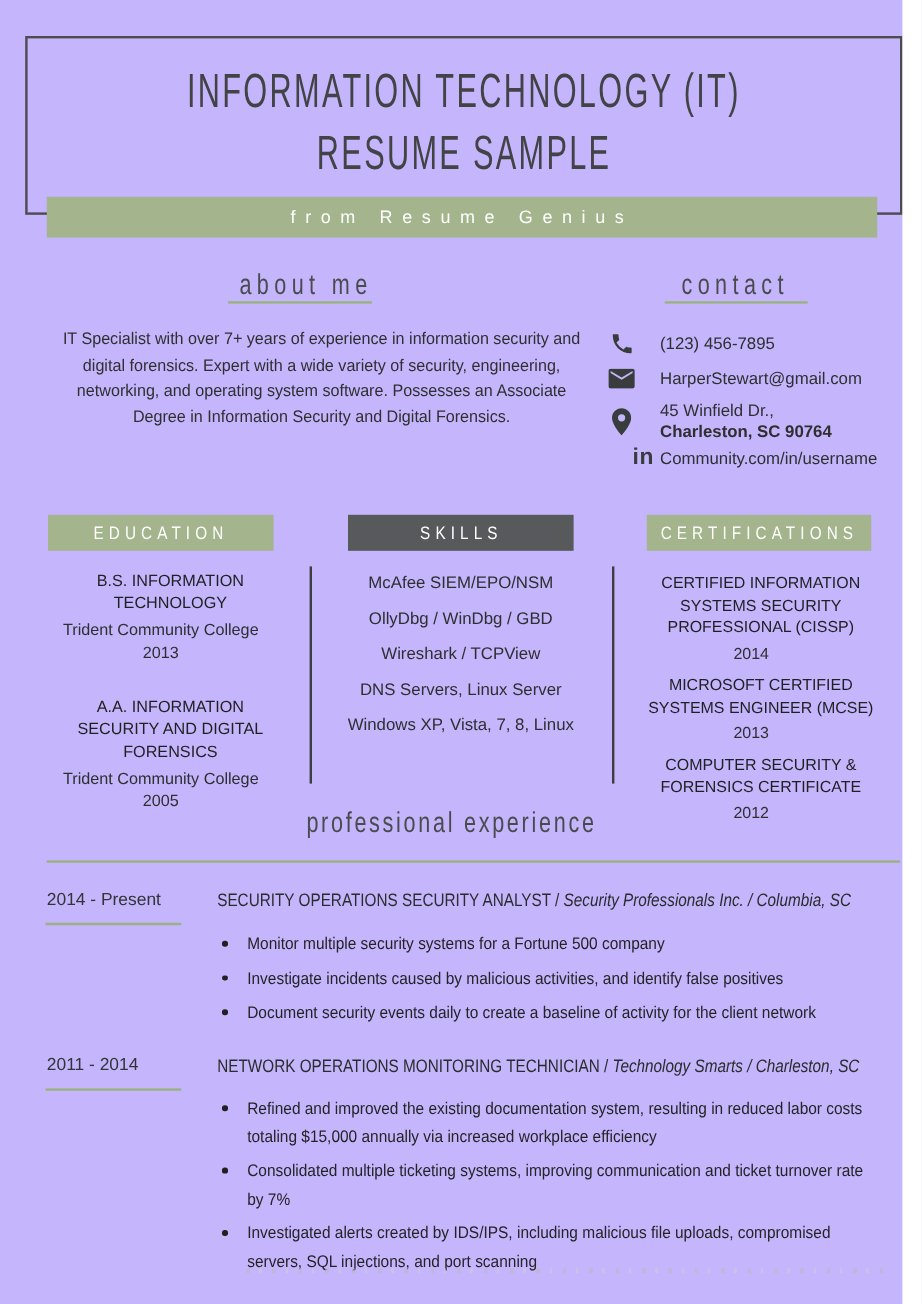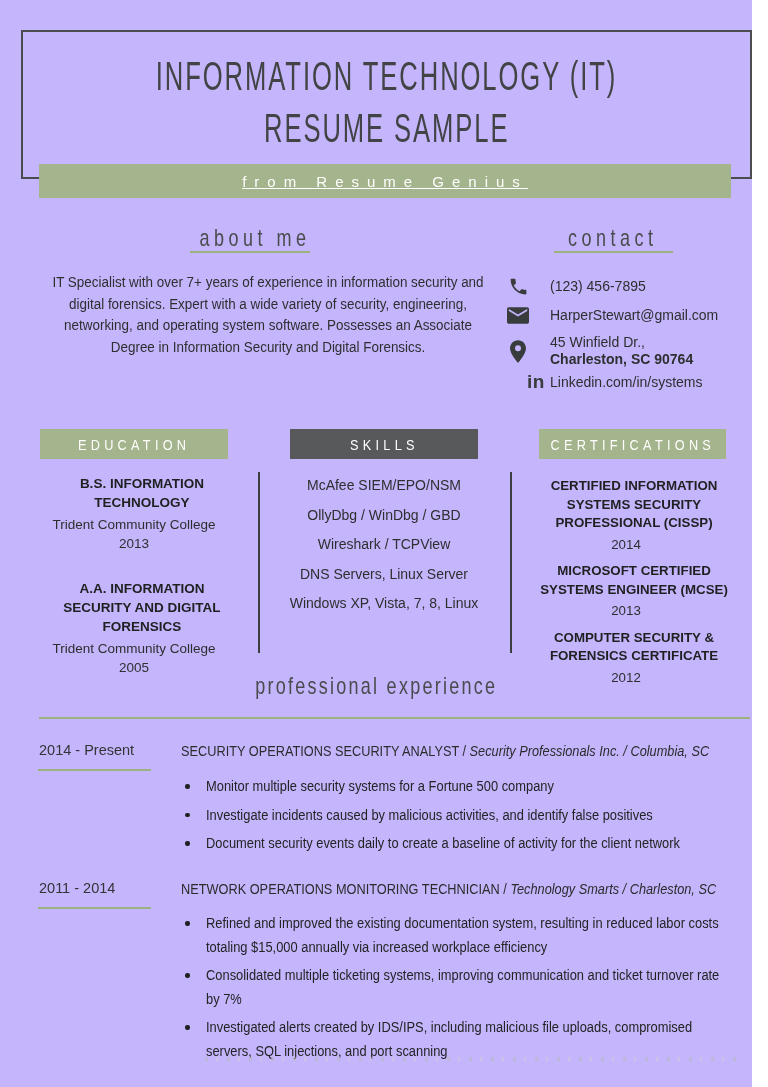--- a/index.html
+++ b/index.html
@@ -13,21 +13,21 @@
   
   .header-box {
     position:absolute; left:21px; top:30px; width:731px; height:149px;
     border:2px solid #4b4c4e; text-align:center; padding-top:18px;
   }
   .title-line { line-height:52px; font-size:40px; letter-spacing:3px; color:#414344; white-space:nowrap; }
   .banner {
     position:absolute; left:39px; top:164px; width:692px; height:34px;
     background:#a4b48c; z-index:2; display:flex; align-items:center; justify-content:center;
   }
-  .banner-text { color:#ffffff; font-size:15px; letter-spacing:8px; white-space:nowrap;text-decoration:underline; }
+  .banner-text { color:#ffffff; font-size:15px; letter-spacing:8px; white-space:nowrap; }
 
   
   .sec-heading { position:absolute; text-align:center; font-size:24px; color:#4a4b4c; white-space:nowrap; }
   .sec-heading .hc { display:inline-block; transform:scaleX(0.75); transform-origin:center; letter-spacing:6px; }
   .green-line { position:absolute; height:2px; background:#9bb27f; }
 
   
   .about-par {
     position:absolute; left:31px; top:272px; width:474px; text-align:center;
     font-size:14px; line-height:21.5px; color:#2e2f2f;
@@ -43,21 +43,21 @@
 
   
   .bar { position:absolute; top:429px; height:30px; display:flex; align-items:center; justify-content:center; }
   .bar-green { background:#a4b48c; }
   .bar-dark { background:#58595b; }
   .bar-text { color:#ffffff; font-size:15px; letter-spacing:5px; transform:scaleX(0.85); transform-origin:center; white-space:nowrap; }
 
   
   .edu-col { position:absolute; left:29px; top:474px; width:210px; text-align:center; font-size:13.5px; line-height:19px; }
   .edu-entry { margin-bottom:26px; }
-  .deg { font-weight:bold; color:#1f2020; margin-bottom:3px;margin-left:16px; }
+  .deg { font-weight:normal; color:#1f2020; margin-bottom:3px;margin-left:16px; }
   .plain { color:#2e2f2f; }
   .skills-col { position:absolute; left:280px; top:476px; width:208px; text-align:center; font-size:14px; color:#2e2f2f; }
   .skill-item { line-height:18px; margin-bottom:11.5px; }
   .cert-col { position:absolute; left:520px; top:477px; width:212px; text-align:center; font-size:13.3px; line-height:18.5px; }
   .cert-entry { margin-bottom:8px; }
   .vdiv { position:absolute; top:472px; width:2px; height:181px; background:#3d3e3f; }
 
   
   .pe-heading { left:0; right:0; top:672px; }
   .job-date { position:absolute; left:39px; font-size:14.5px; color:#333435; white-space:nowrap; }
@@ -119,21 +119,21 @@
     <span class="c-text">
       <span style="display:block;">45 Winfield Dr.,</span>
       <span style="display:block;font-weight:bold;">Charleston, SC 90764</span>
     </span>
   </div>
 
   <div class="c-row" style="top:371px;">
     <span class="c-icon">
         <span class="li-glyph">in</span>
       </span>
-    <span class="c-text">Linkedin.com/in/systems</span>
+    <span class="c-text">Community.com/in/username</span>
   </div>
 
   <div class="bar bar-green" style="left:40px; width:188px;">
       <span class="bar-text">EDUCATION</span>
     </div>
   <div class="bar bar-dark" style="left:290px; width:188px;">
       <span class="bar-text">SKILLS</span>
     </div>
   <div class="bar bar-green" style="left:539px; width:187px;">
       <span class="bar-text">CERTIFICATIONS</span>

